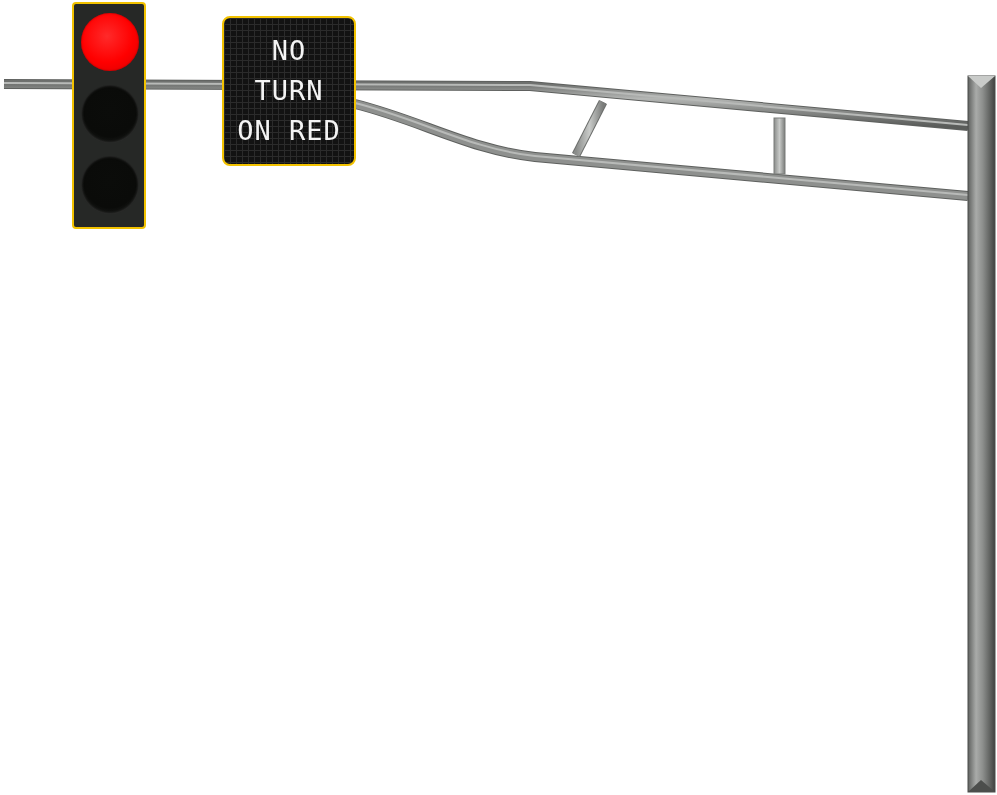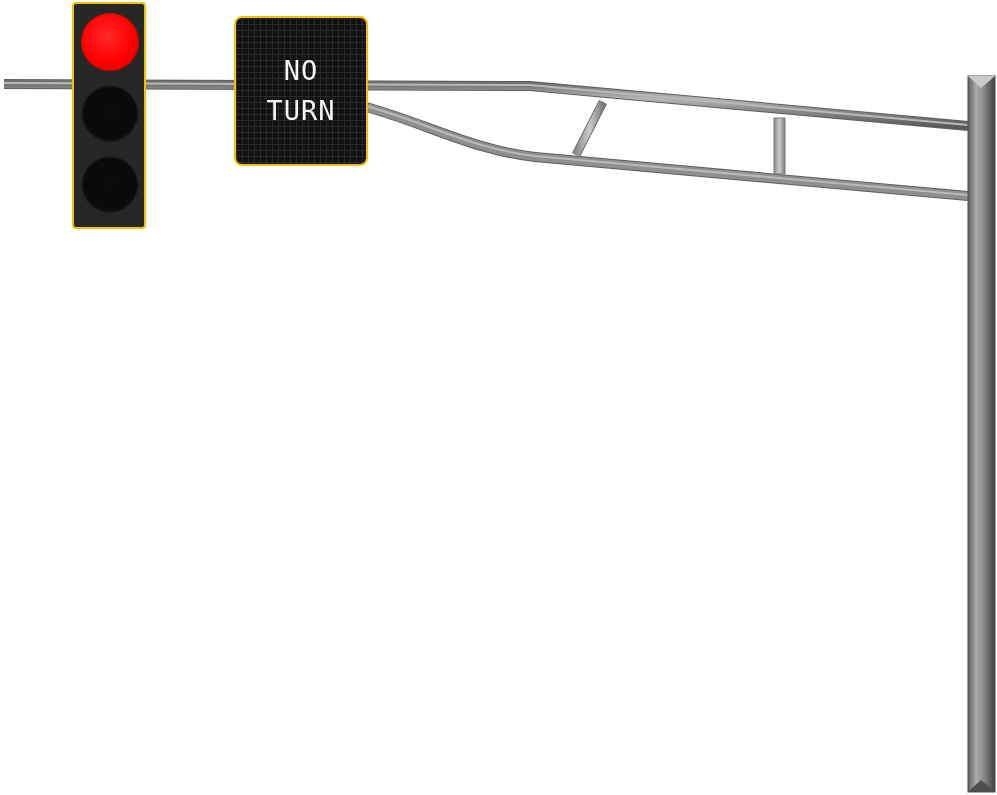--- a/index.html
+++ b/index.html
@@ -8,21 +8,21 @@
   .signal-head {
     position:absolute; left:72px; top:2px; width:74px; height:227px;
     background:#262826; border:2px solid #f2c200; border-radius:4px; box-sizing:border-box;
   }
   .lamp {
     position:absolute; left:7px; width:58px; height:58px; border-radius:50%;
   }
   .lamp.on { background:radial-gradient(circle at 45% 40%, #ff2a2a 0%, #ff0000 55%, #d80000 100%); box-shadow: inset 0 0 2px #900; }
   .lamp.off { background:radial-gradient(circle at 50% 45%, #0b0c0a 0%, #0a0b09 60%, #2a2c2a 95%); box-shadow: inset 0 0 3px #444; }
   .sign {
-    position:absolute; left:234px; top:16px; width:134px; height:150px;
+    position:absolute; left:222px; top:16px; width:134px; height:150px;
     background:#121212; border:2px solid #f2c200; border-radius:8px; box-sizing:border-box;
     background-image:
       linear-gradient(#2b2b2b 1px, transparent 1px),
       linear-gradient(90deg, #2b2b2b 1px, transparent 1px);
     background-size:6px 6px;
     display:flex; flex-direction:column; align-items:center; justify-content:center;
     color:#f4f4f4; font-size:27px; line-height:40px; letter-spacing:1px;
   }
   .sign-line { white-space:pre; font-family:"DejaVu Sans Mono", monospace; }
 </style>
@@ -80,13 +80,14 @@
 
 <div class="signal-head">
   <div class="lamp on" style="top:9px;"></div>
   <div class="lamp off" style="top:81px;"></div>
   <div class="lamp off" style="top:152px;"></div>
 </div>
 
 <div class="sign">
   <div class="sign-line">NO</div>
   <div class="sign-line">TURN</div>
+  <div class="sign-line">ON RED</div>
 </div>
 
 </body></html>

